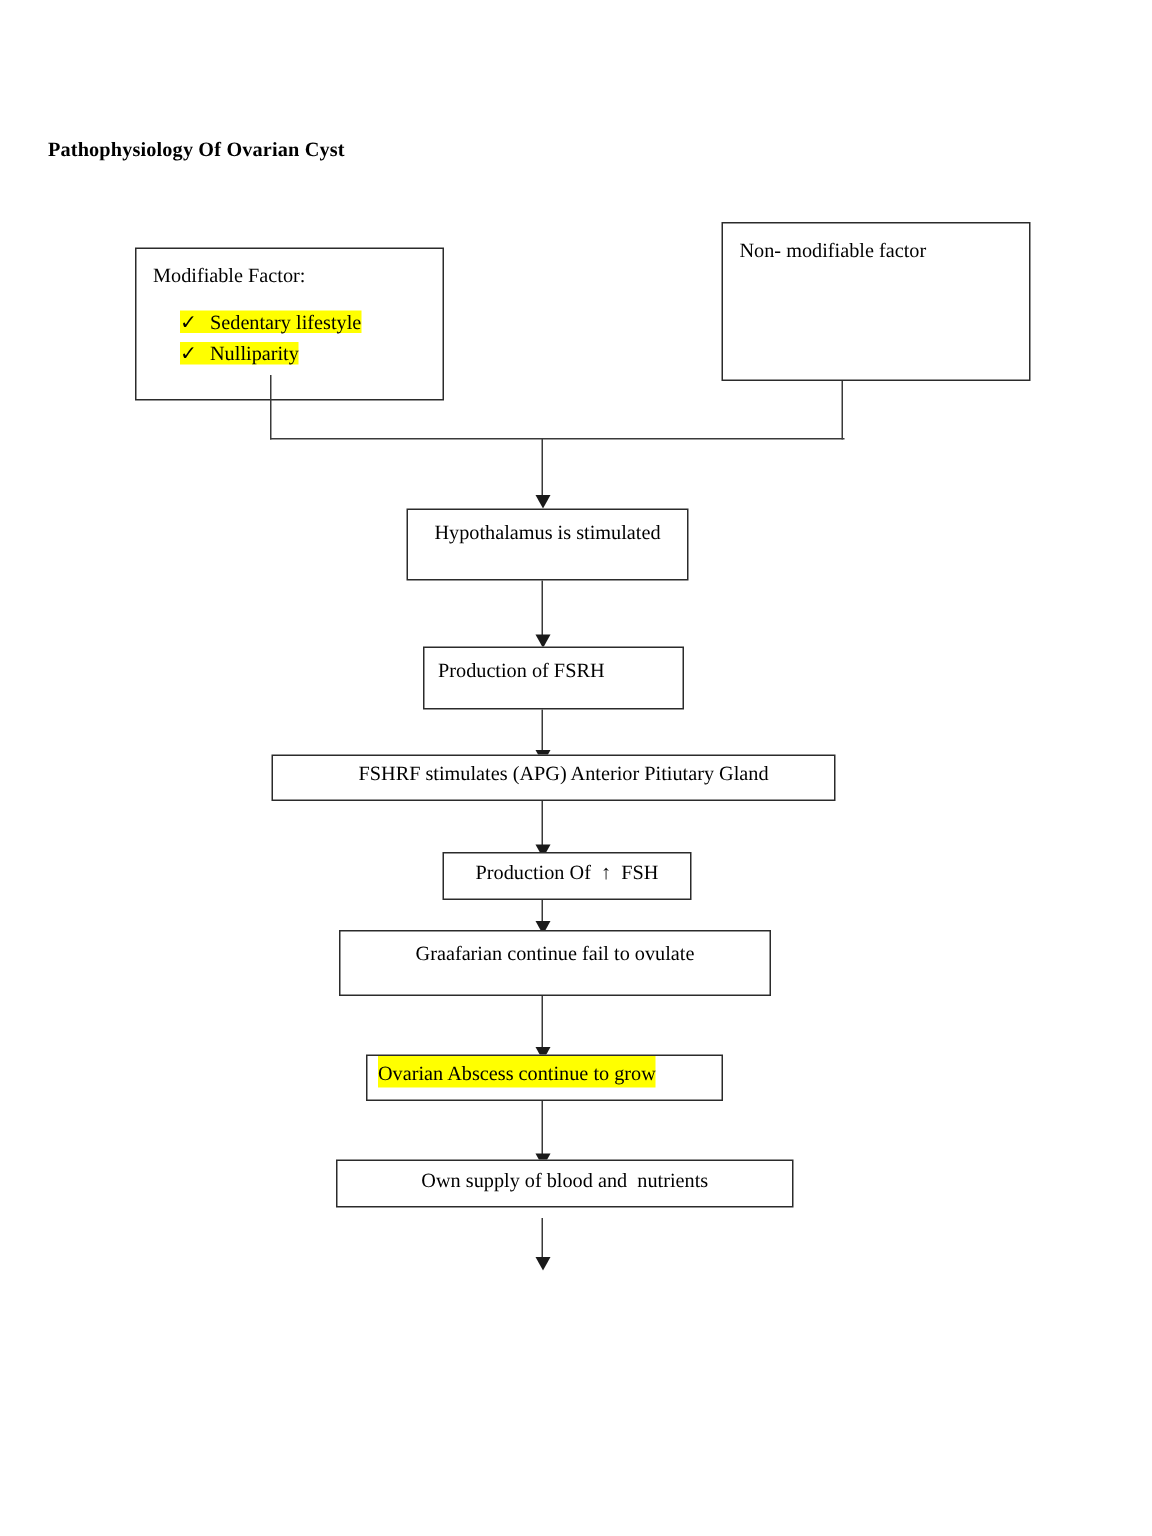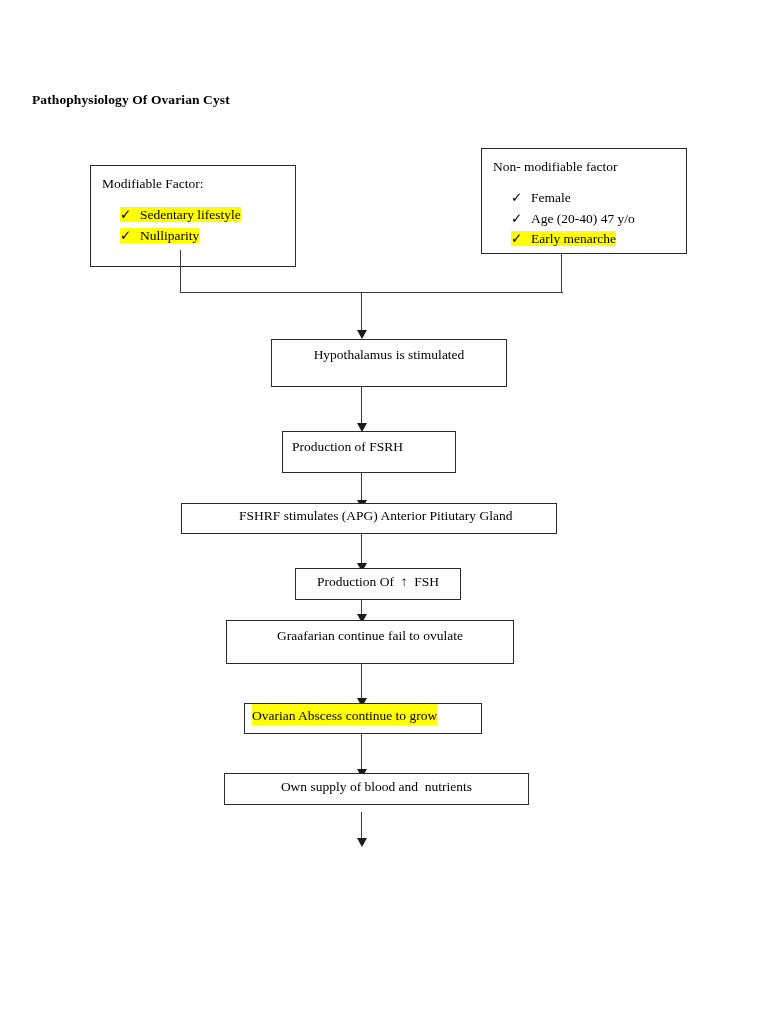--- a/index.html
+++ b/index.html
@@ -121,34 +121,29 @@
   <div class="node factor-box" style="left:90px; top:165px; width:206px; height:102px;">
     <div class="factor-title">Modifiable Factor:</div>
     <div class="bullets">
       <span class="bullet"><span class="hl"><span class="chk">✓</span><span>Sedentary lifestyle</span></span></span>
       <span class="bullet"><span class="hl"><span class="chk">✓</span><span>Nulliparity</span></span></span>
     </div>
   </div>
 
   <div class="node factor-box" style="left:481px; top:148px; width:206px; height:106px;">
     <div class="factor-title">Non- modifiable factor</div>
-    <div class="bullets">
-      <span class="bullet"><span><span class="chk">✓</span><span>Female</span></span></span>
-      <span class="bullet"><span><span class="chk">✓</span><span>Age (20-40) 47 y/o</span></span></span>
-      <span class="bullet"><span class="hl"><span class="chk">✓</span><span>Early menarche</span></span></span>
-    </div>
   </div>
 
   <div class="vline" style="left:180px; top:250px; height:43px;"></div>
   <div class="vline" style="left:561px; top:254px; height:39px;"></div>
   <div class="hline" style="left:180px; top:292px; width:383px;"></div>
   <div class="vline" style="left:361px; top:292px; height:40px;"></div>
   <div class="arrowhead" style="left:357px; top:330px;"></div>
 
-  <div class="node proc" style="left:271px; top:339px; width:236px; height:48px;">
+  <div class="node proc" style="left:271px; top:339px; width:188px; height:48px;">
     <div class="line">Hypothalamus is stimulated</div>
   </div>
 
   <div class="vline" style="left:361px; top:387px; height:38px;"></div>
   <div class="arrowhead" style="left:357px; top:423px;"></div>
 
   <div class="node proc proc-pad-left" style="left:282px; top:431px; width:174px; height:42px; padding-left:9px;">
     <div class="line">Production of FSRH</div>
   </div>
 

